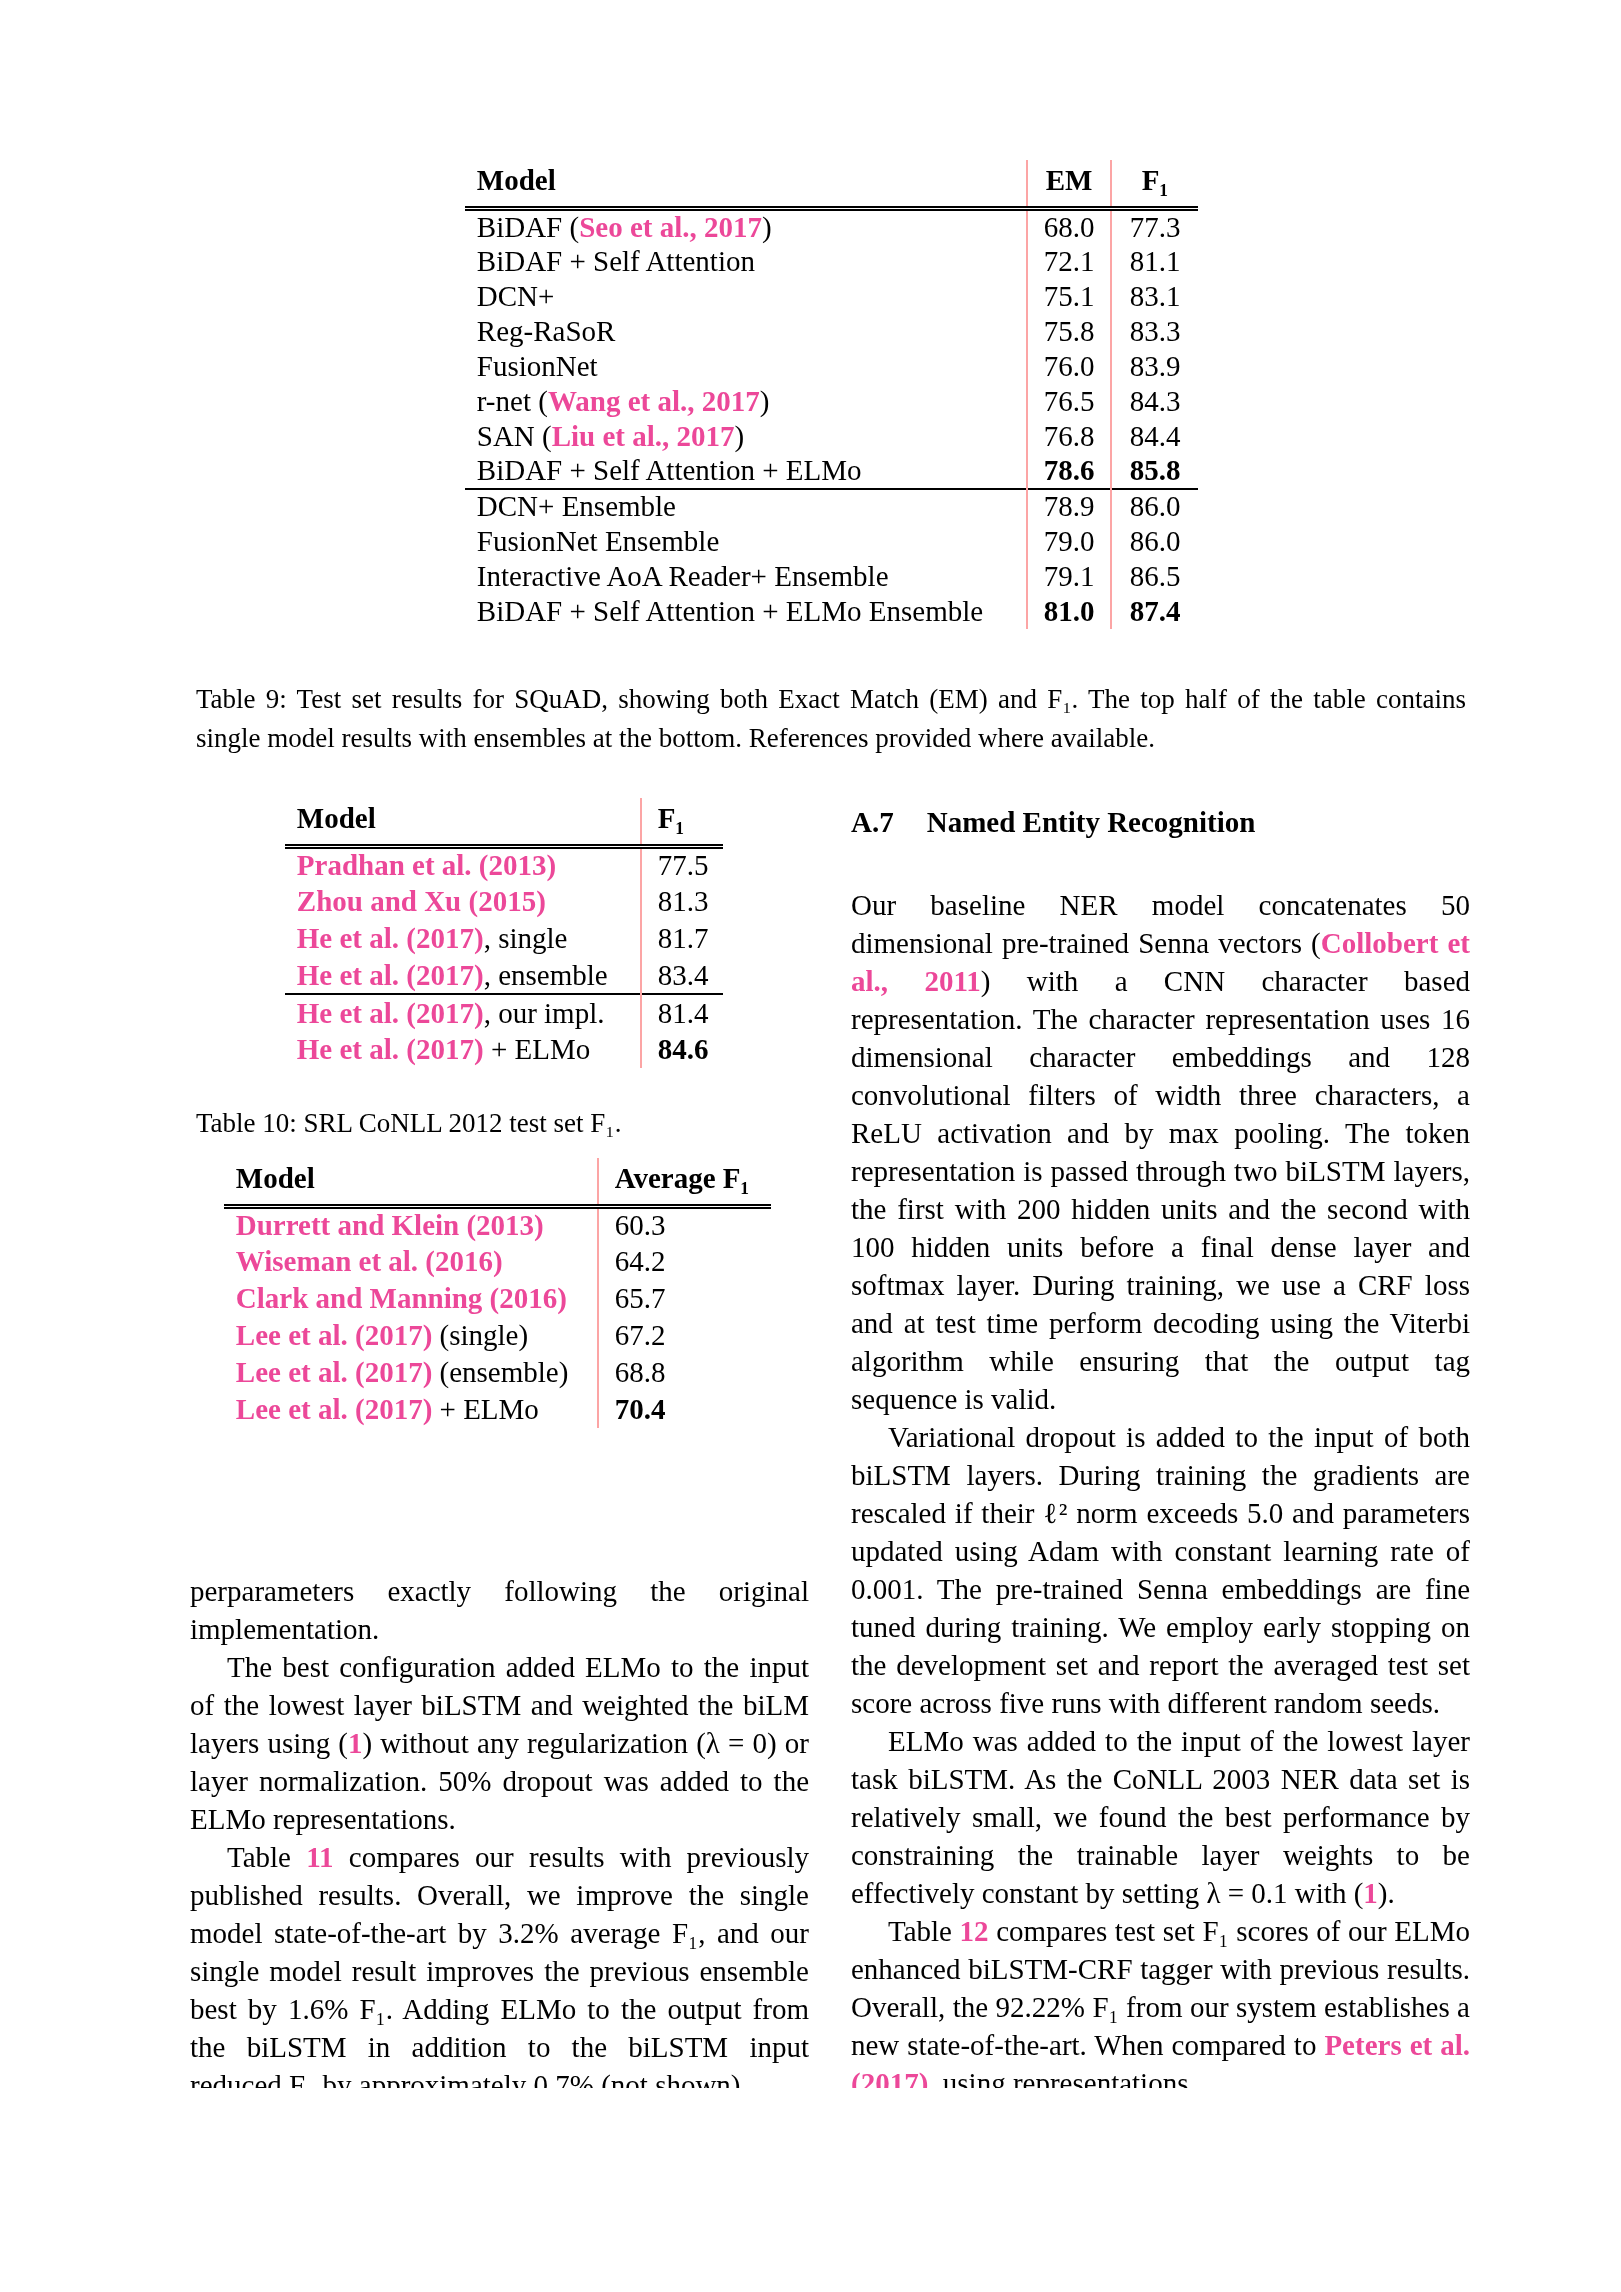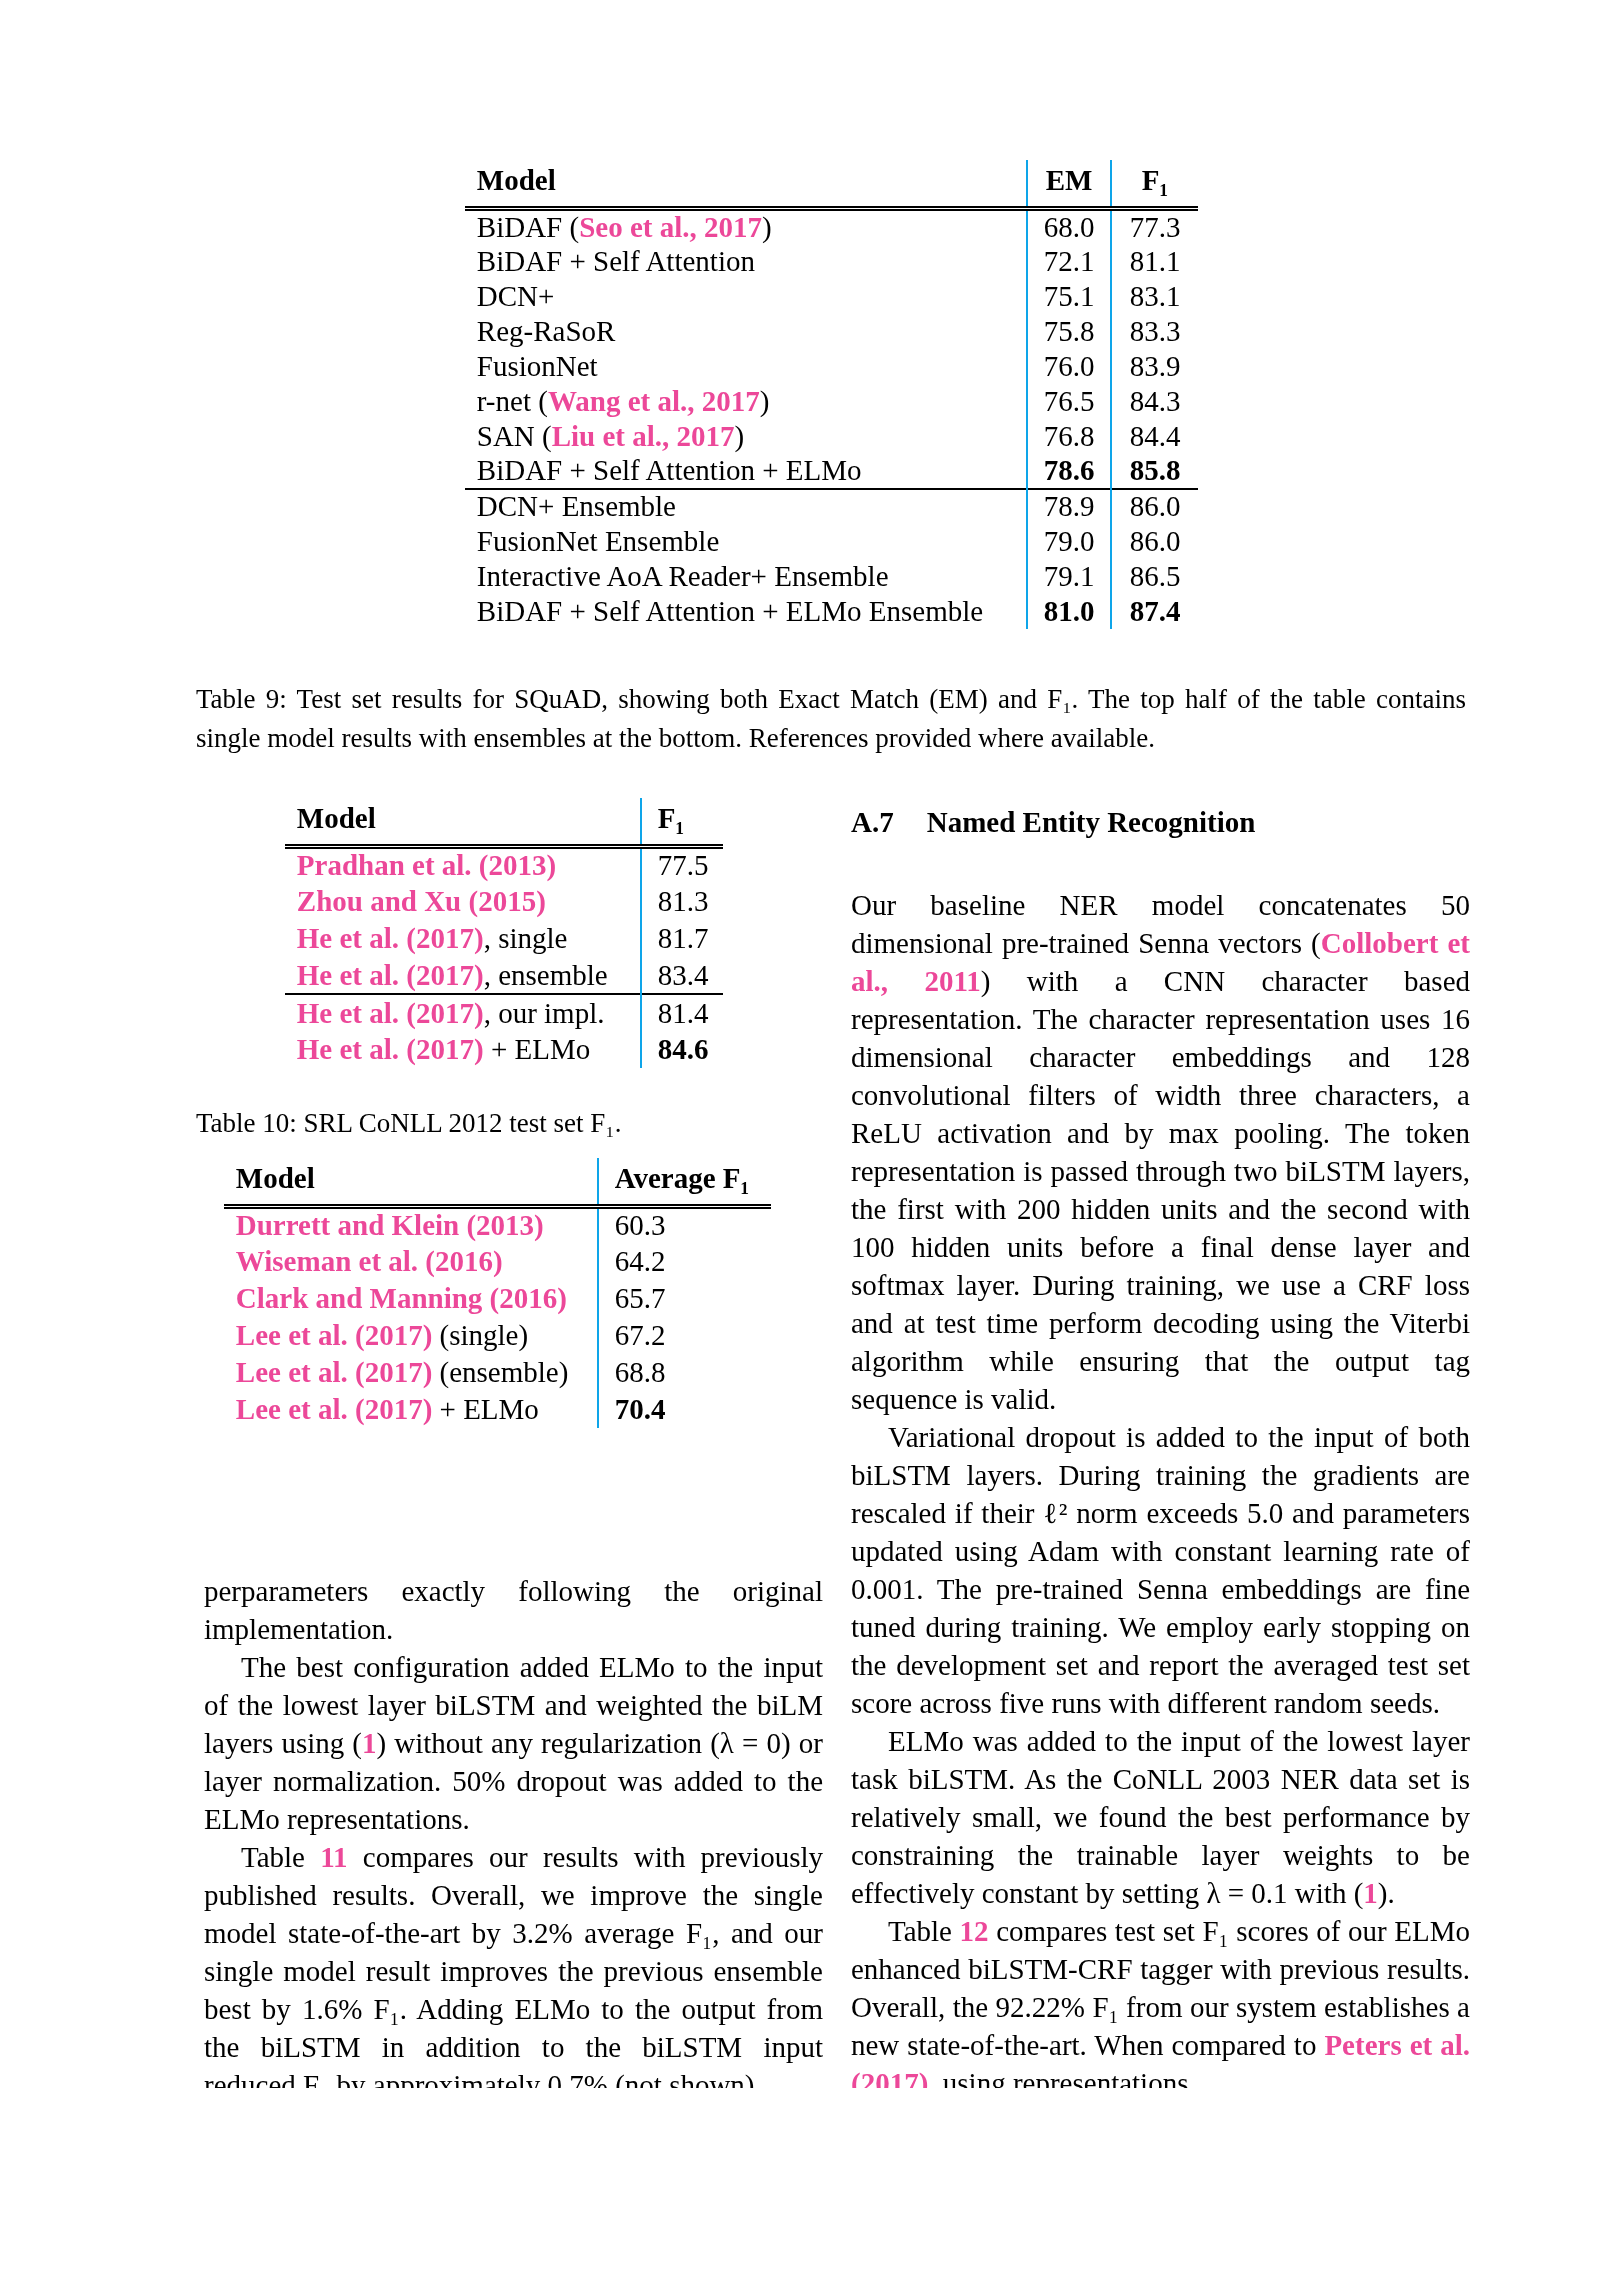--- a/index.html
+++ b/index.html
@@ -8,21 +8,21 @@
     font-family:"Liberation Serif",serif;color:#000;overflow:hidden;
   }
   .abs{position:absolute;}
   
   table.acl{border-collapse:collapse;table-layout:fixed;font-size:29px;}
   table.acl th{font-weight:bold;text-align:left;vertical-align:bottom;
                padding:3.9px 0 8.8px 11.8px;border-bottom:5.9px double #000;}
   table.acl th.val{text-align:center;padding-left:0;}
   table.acl td{padding:0 0 0 11.8px;vertical-align:middle;}
   table.acl td.val{text-align:center;padding-left:0;}
-  table.acl .vl{border-left:2px solid #0ea5e9;}
+  table.acl .vl{border-left:2px solid #fca5a5;}
   table.acl tr.grp td{border-top:2px solid #000;}
   table.acl tr.best td.val{font-weight:bold;}
   #t9 tr.r{height:35px;}
   #t10 tr.r, #t11 tr.r{height:37px;}
   #t10 th.val, #t11 th.val{text-align:left;padding-left:15.7px;}
   #t10 td.val, #t11 td.val{text-align:left;padding-left:15.7px;}
   
   .caption{font-size:27px;line-height:39px;text-align:justify;}
   .caption.center{text-align:left;}
   .body-col{font-size:29px;line-height:38px;text-align:justify;}
@@ -196,21 +196,21 @@
         </tr>
         <tr class="r best">
           <td class="model"><span class="link">Lee et al. (2017)</span><span> + ELMo</span></td>
           <td class="val vl">70.4</td>
         </tr>
       </tbody>
     </table>
   </div>
 
 
-  <div class="abs body-col" style="left:204px;top:1572px;width:619px;">
+  <div class="abs body-col" style="left:190px;top:1572px;width:619px;">
     <p><span>perparameters exactly following the original implementation.</span></p>
     <p class="indent"><span>The best configuration added ELMo to the input of the lowest layer biLSTM and weighted the biLM layers using (</span><span class="link">1</span><span>) without any regularization (λ = 0) or layer normalization. 50% dropout was added to the ELMo representations.</span></p>
     <p class="indent"><span>Table </span><span class="link">11</span><span> compares our results with previously published results. Overall, we improve the single model state-of-the-art by 3.2% average F₁, and our single model result improves the previous ensemble best by 1.6% F₁. Adding ELMo to the output from the biLSTM in addition to the biLSTM input reduced F₁ by approximately 0.7% (not shown).</span></p>
   </div>
 
   <div class="abs body-col" style="left:851px;top:804px;width:619px;">
     <div class="subheading">
       <span>A.7</span><span class="subtitle">Named Entity Recognition</span>
     </div>
     <p><span>Our baseline NER model concatenates 50 dimensional pre-trained Senna vectors (</span><span class="link">Collobert et al., 2011</span><span>) with a CNN character based representation. The character representation uses 16 dimensional character embeddings and 128 convolutional filters of width three characters, a ReLU activation and by max pooling. The token representation is passed through two biLSTM layers, the first with 200 hidden units and the second with 100 hidden units before a final dense layer and softmax layer. During training, we use a CRF loss and at test time perform decoding using the Viterbi algorithm while ensuring that the output tag sequence is valid.</span></p>

